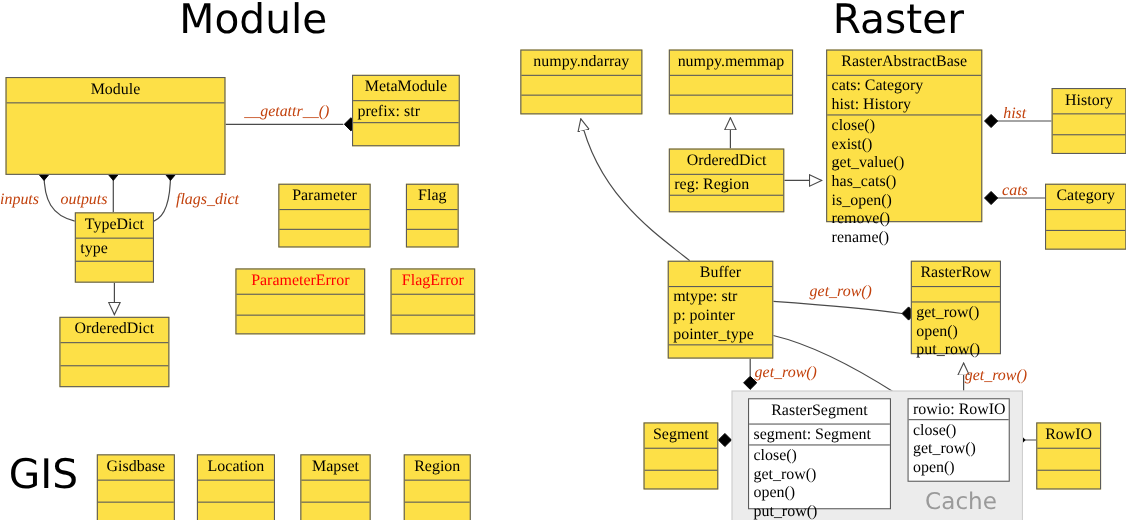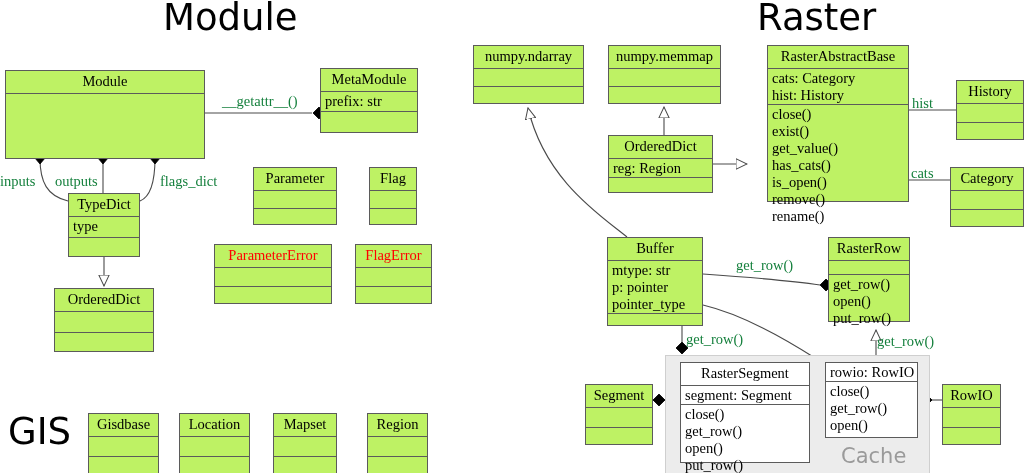--- a/index.html
+++ b/index.html
@@ -28,21 +28,21 @@
     position: absolute;
     font-family: "DejaVu Sans", "Liberation Sans", sans-serif;
     font-size: 37px;
     line-height: 40px;
     color: #000000;
     white-space: nowrap;
   }
   .umlbox {
     position: absolute;
     border: 1px solid #5b5b5b;
-    background: #bef264;
+    background: #fde047;
     box-sizing: border-box;
     z-index: 3;
   }
   .umlbox.on-group { background: #ffffff; }
   .uml-name {
     text-align: center;
     font-size: 14.5px;
     line-height: 19px;
     padding: 1px 4px 2px 4px;
     border-bottom: 1px solid #5b5b5b;
@@ -55,25 +55,26 @@
     font-size: 14.5px;
     line-height: 17px;
     padding: 1px 2px 2px 4px;
     color: #000000;
     box-sizing: border-box;
     white-space: nowrap;
   }
   .uml-attrs { border-bottom: 1px solid #5b5b5b; }
   .edge-label {
     position: absolute;
-    color: #15803d;
+    color: #c2410c;
     font-size: 14.5px;
     line-height: 16px;
     white-space: nowrap;
     z-index: 4;
+    font-style: italic;
   }
   .group-box {
     position: absolute;
     background: #ececec;
     border: 1px solid #cfcfcf;
     box-sizing: border-box;
     z-index: 1;
   }
   .group-label {
     position: absolute;
@@ -246,21 +247,21 @@
   </div>
 
   <div class="umlbox" style="left:608px; top:135px; width:105px; height:58px;">
     <div class="uml-name">OrderedDict</div>
     <div class="uml-attrs" style="height:19px;">
       <div>reg: Region</div>
     </div>
     <div class="uml-ops blank-row"></div>
   </div>
 
-  <div class="umlbox" style="left:751px; top:45px; width:142px; height:157px;margin-left:16px;">
+  <div class="umlbox" style="left:751px; top:45px; width:142px; height:157px;">
     <div class="uml-name">RasterAbstractBase</div>
     <div class="uml-attrs" style="height:36px;">
       <div>cats: Category</div>
       <div>hist: History</div>
     </div>
     <div class="uml-ops">
       <div>close()</div>
       <div>exist()</div>
       <div>get_value()</div>
       <div>has_cats()</div>

